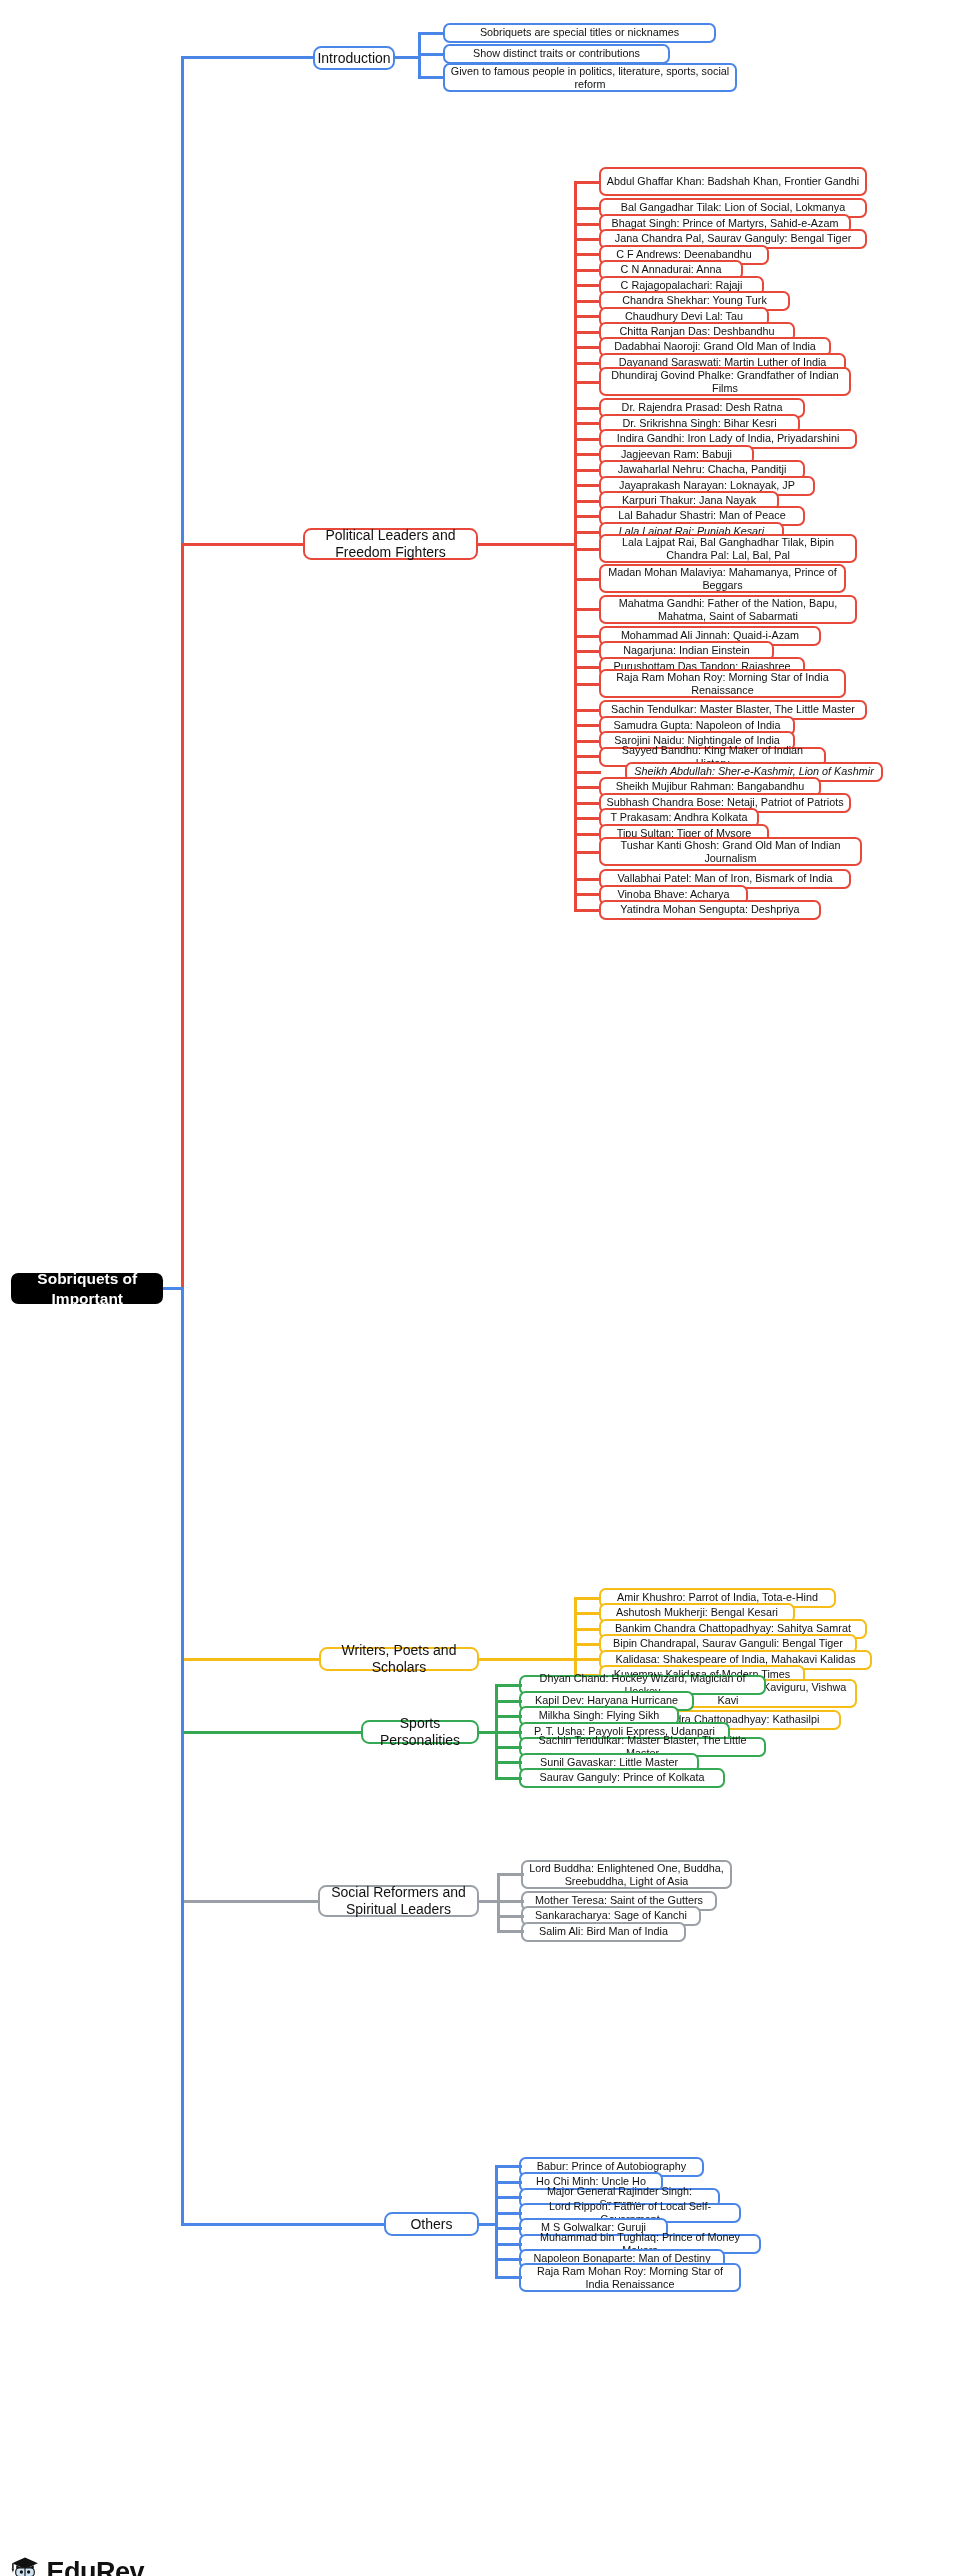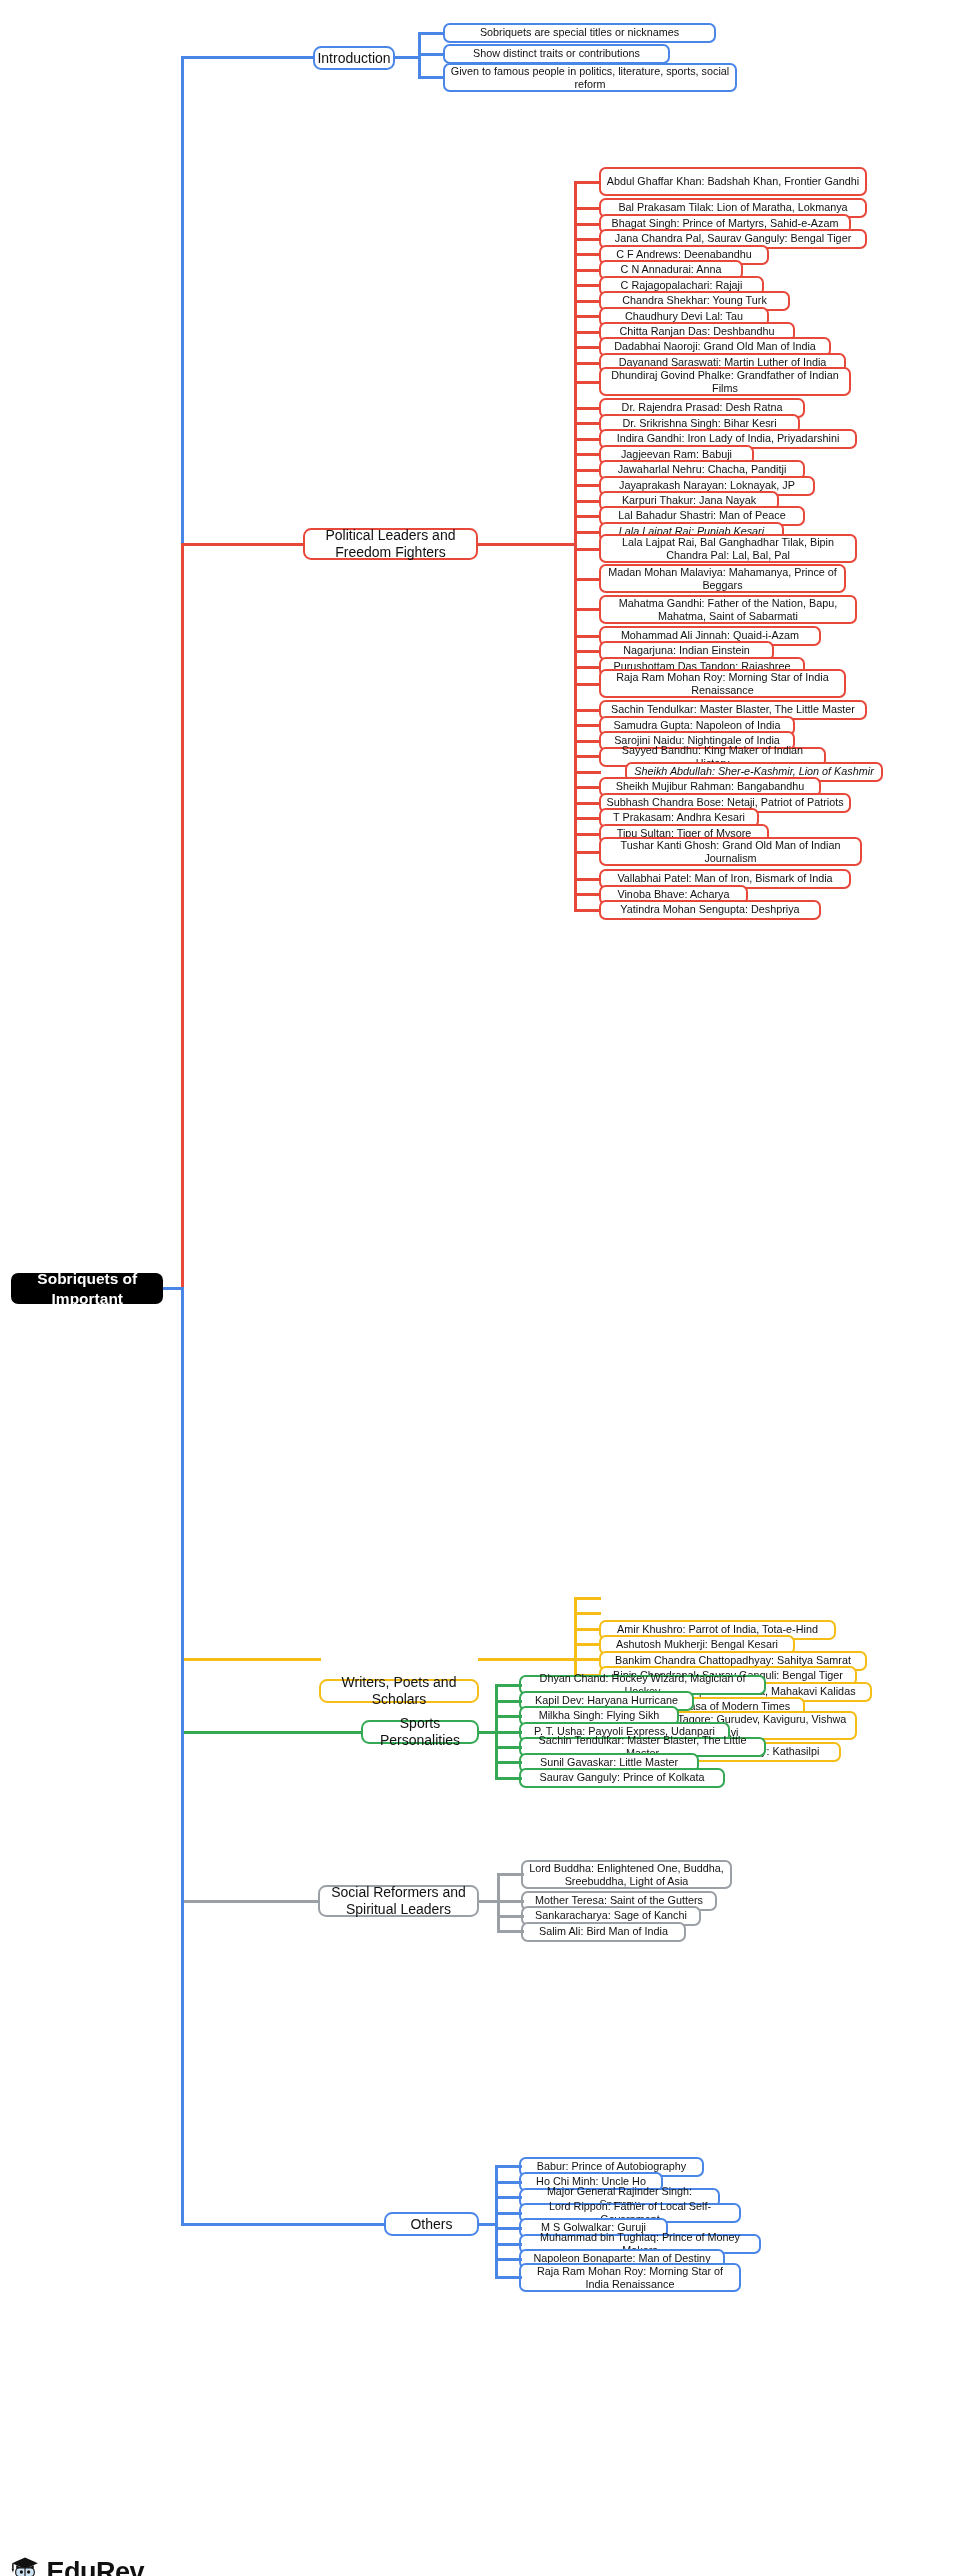--- a/index.html
+++ b/index.html
@@ -44,21 +44,21 @@
     border-radius: 8.2px;
     font-size: 14px;
   }
   .leaf {
     border-width: 2.1px;
     border-radius: 6.7px;
     font-size: 10.8px;
   }
   .c-blue   { border-color: #4a86e8; }
   .c-red    { border-color: #e8483a; }
-  .c-yellow { border-color: #f6bd16; margin-top: 32px; }
+  .c-yellow { border-color: #f6bd16; }
   .c-green  { border-color: #34a853; }
   .c-gray   { border-color: #9aa0a6; }
 
   
   .ln { position: absolute; }
   .lv { width: 2.6px; }
   .lh { height: 2.6px; }
   .b-blue   { background: #4a86e8; }
   .b-red    { background: #e8483a; }
   .b-yellow { background: #f6bd16; }
@@ -124,21 +124,21 @@
     <div class="ln lv b-red" style="left: 181px; top: 544px; width: 2.6px; height: 746px;"></div>
     <div class="ln lh b-red" style="left: 163px; top: 1287px; width: 20.6px; height: 2.6px;"></div>
     <div class="ln lh b-red" style="left: 181px; top: 543px; width: 124px; height: 2.6px;"></div>
     <div class="ln lv b-red" style="left: 574px; top: 182px; width: 2.6px; height: 730px;"></div>
     <div class="ln lh b-red" style="left: 477px; top: 543px; width: 100px; height: 2.6px;"></div>
     <div class="node leaf c-red" style="left: 599px; top: 167px; width: 268px; height: 29px;">
       <span>Abdul Ghaffar Khan: Badshah Khan, Frontier Gandhi</span>
     </div>
     <div class="ln lh b-red" style="left: 574px; top: 181px; width: 27px; height: 2.6px;"></div>
     <div class="node leaf c-red" style="left: 599px; top: 198px; width: 268px; height: 19.6px;">
-      <span>Bal Prakasam Tilak: Lion of Maratha, Lokmanya</span>
+      <span>Bal Gangadhar Tilak: Lion of Social, Lokmanya</span>
     </div>
     <div class="ln lh b-red" style="left: 574px; top: 207px; width: 27px; height: 2.6px;"></div>
     <div class="node leaf c-red" style="left: 599px; top: 214px; width: 252px; height: 19.6px;">
       <span>Bhagat Singh: Prince of Martyrs, Sahid-e-Azam</span>
     </div>
     <div class="ln lh b-red" style="left: 574px; top: 223px; width: 27px; height: 2.6px;"></div>
     <div class="node leaf c-red" style="left: 599px; top: 229px; width: 268px; height: 19.6px;">
       <span>Jana Chandra Pal, Saurav Ganguly: Bengal Tiger</span>
     </div>
     <div class="ln lh b-red" style="left: 574px; top: 238px; width: 27px; height: 2.6px;"></div>
@@ -264,21 +264,21 @@
     <div class="ln lh b-red" style="left: 574px; top: 771px; width: 27px; height: 2.6px;"></div>
     <div class="node leaf c-red" style="left: 599px; top: 777px; width: 222px; height: 19.6px;">
       <span>Sheikh Mujibur Rahman: Bangabandhu</span>
     </div>
     <div class="ln lh b-red" style="left: 574px; top: 786px; width: 27px; height: 2.6px;"></div>
     <div class="node leaf c-red" style="left: 599px; top: 793px; width: 252px; height: 19.6px;">
       <span>Subhash Chandra Bose: Netaji, Patriot of Patriots</span>
     </div>
     <div class="ln lh b-red" style="left: 574px; top: 802px; width: 27px; height: 2.6px;"></div>
     <div class="node leaf c-red" style="left: 599px; top: 808px; width: 160px; height: 19.6px;">
-      <span>T Prakasam: Andhra Kesari</span>
+      <span>T Prakasam: Andhra Kolkata</span>
     </div>
     <div class="ln lh b-red" style="left: 574px; top: 817px; width: 27px; height: 2.6px;"></div>
     <div class="node leaf c-red" style="left: 599px; top: 824px; width: 170px; height: 19.6px;">
       <span>Tipu Sultan: Tiger of Mysore</span>
     </div>
     <div class="ln lh b-red" style="left: 574px; top: 833px; width: 27px; height: 2.6px;"></div>
     <div class="node leaf c-red" style="left: 599px; top: 837px; width: 263px; height: 29px;">
       <span>Tushar Kanti Ghosh: Grand Old Man of Indian Journalism</span>
     </div>
     <div class="ln lh b-red" style="left: 574px; top: 851px; width: 27px; height: 2.6px;"></div>

